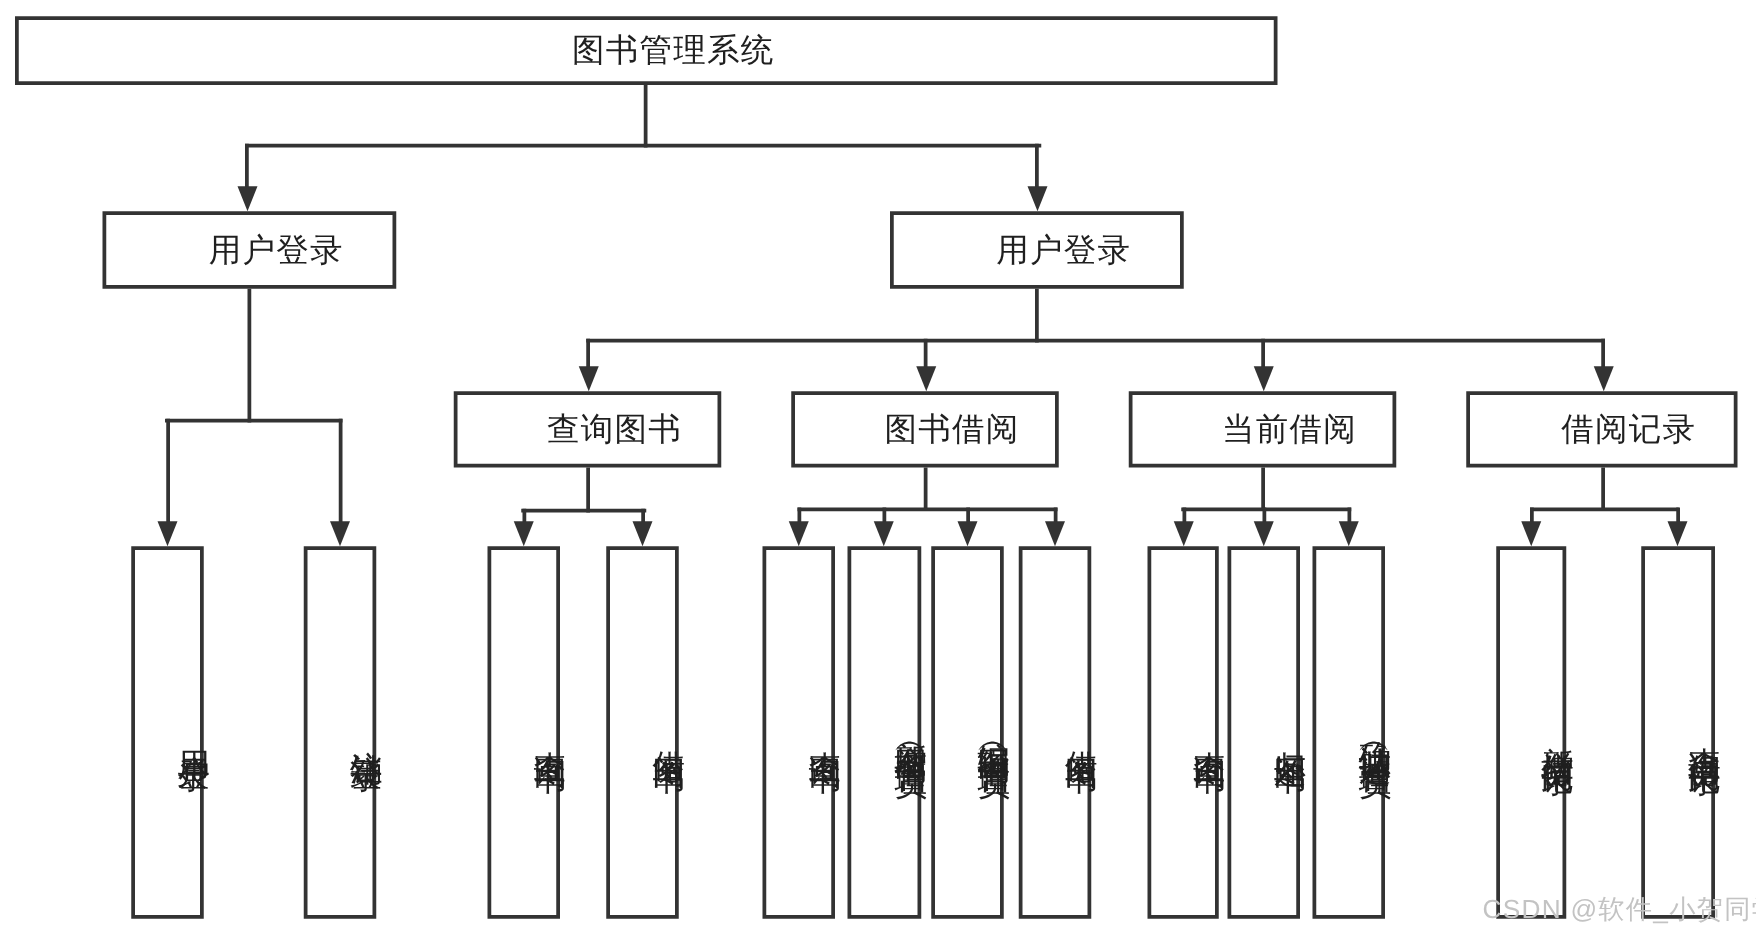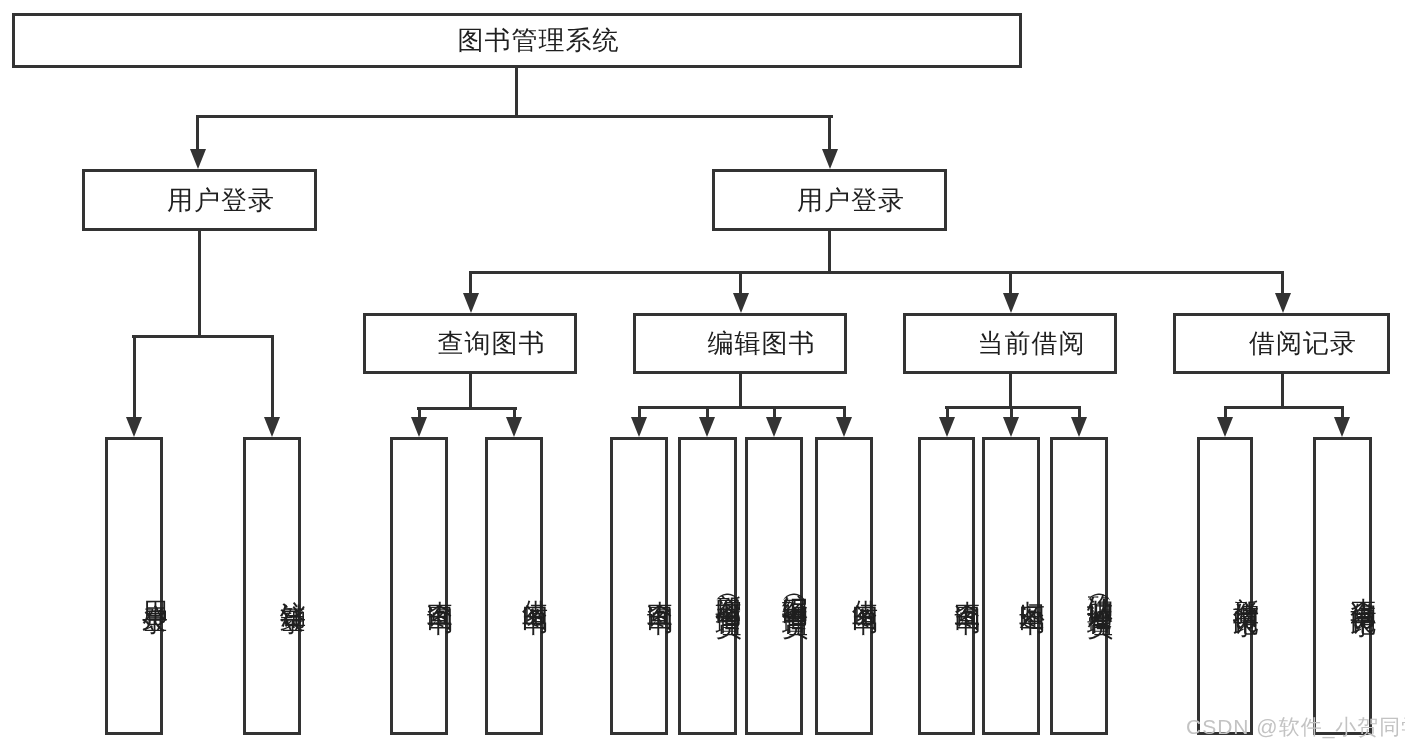--- a/index.html
+++ b/index.html
@@ -86,21 +86,21 @@
   <div class="arrow" style="left:733px; top:293px;"></div>
   <div class="line" style="left:1009px; top:271px; width:3px; height:26px;"></div>
   <div class="arrow" style="left:1003px; top:293px;"></div>
   <div class="line" style="left:1281px; top:271px; width:3px; height:26px;"></div>
   <div class="arrow" style="left:1275px; top:293px;"></div>
 
   <div class="box" style="left:363px; top:313px; width:214px; height:61px;">
     <span>查询图书</span>
   </div>
   <div class="box" style="left:633px; top:313px; width:214px; height:61px;">
-    <span>编辑图书</span>
+    <span>图书借阅</span>
   </div>
   <div class="box" style="left:903px; top:313px; width:214px; height:61px;">
     <span>当前借阅</span>
   </div>
   <div class="box" style="left:1173px; top:313px; width:217px; height:61px;">
     <span>借阅记录</span>
   </div>
 
   <div class="line" style="left:469px; top:374px; width:3px; height:36px;"></div>
   <div class="line" style="left:417px; top:407px; width:100px; height:3px;"></div>

